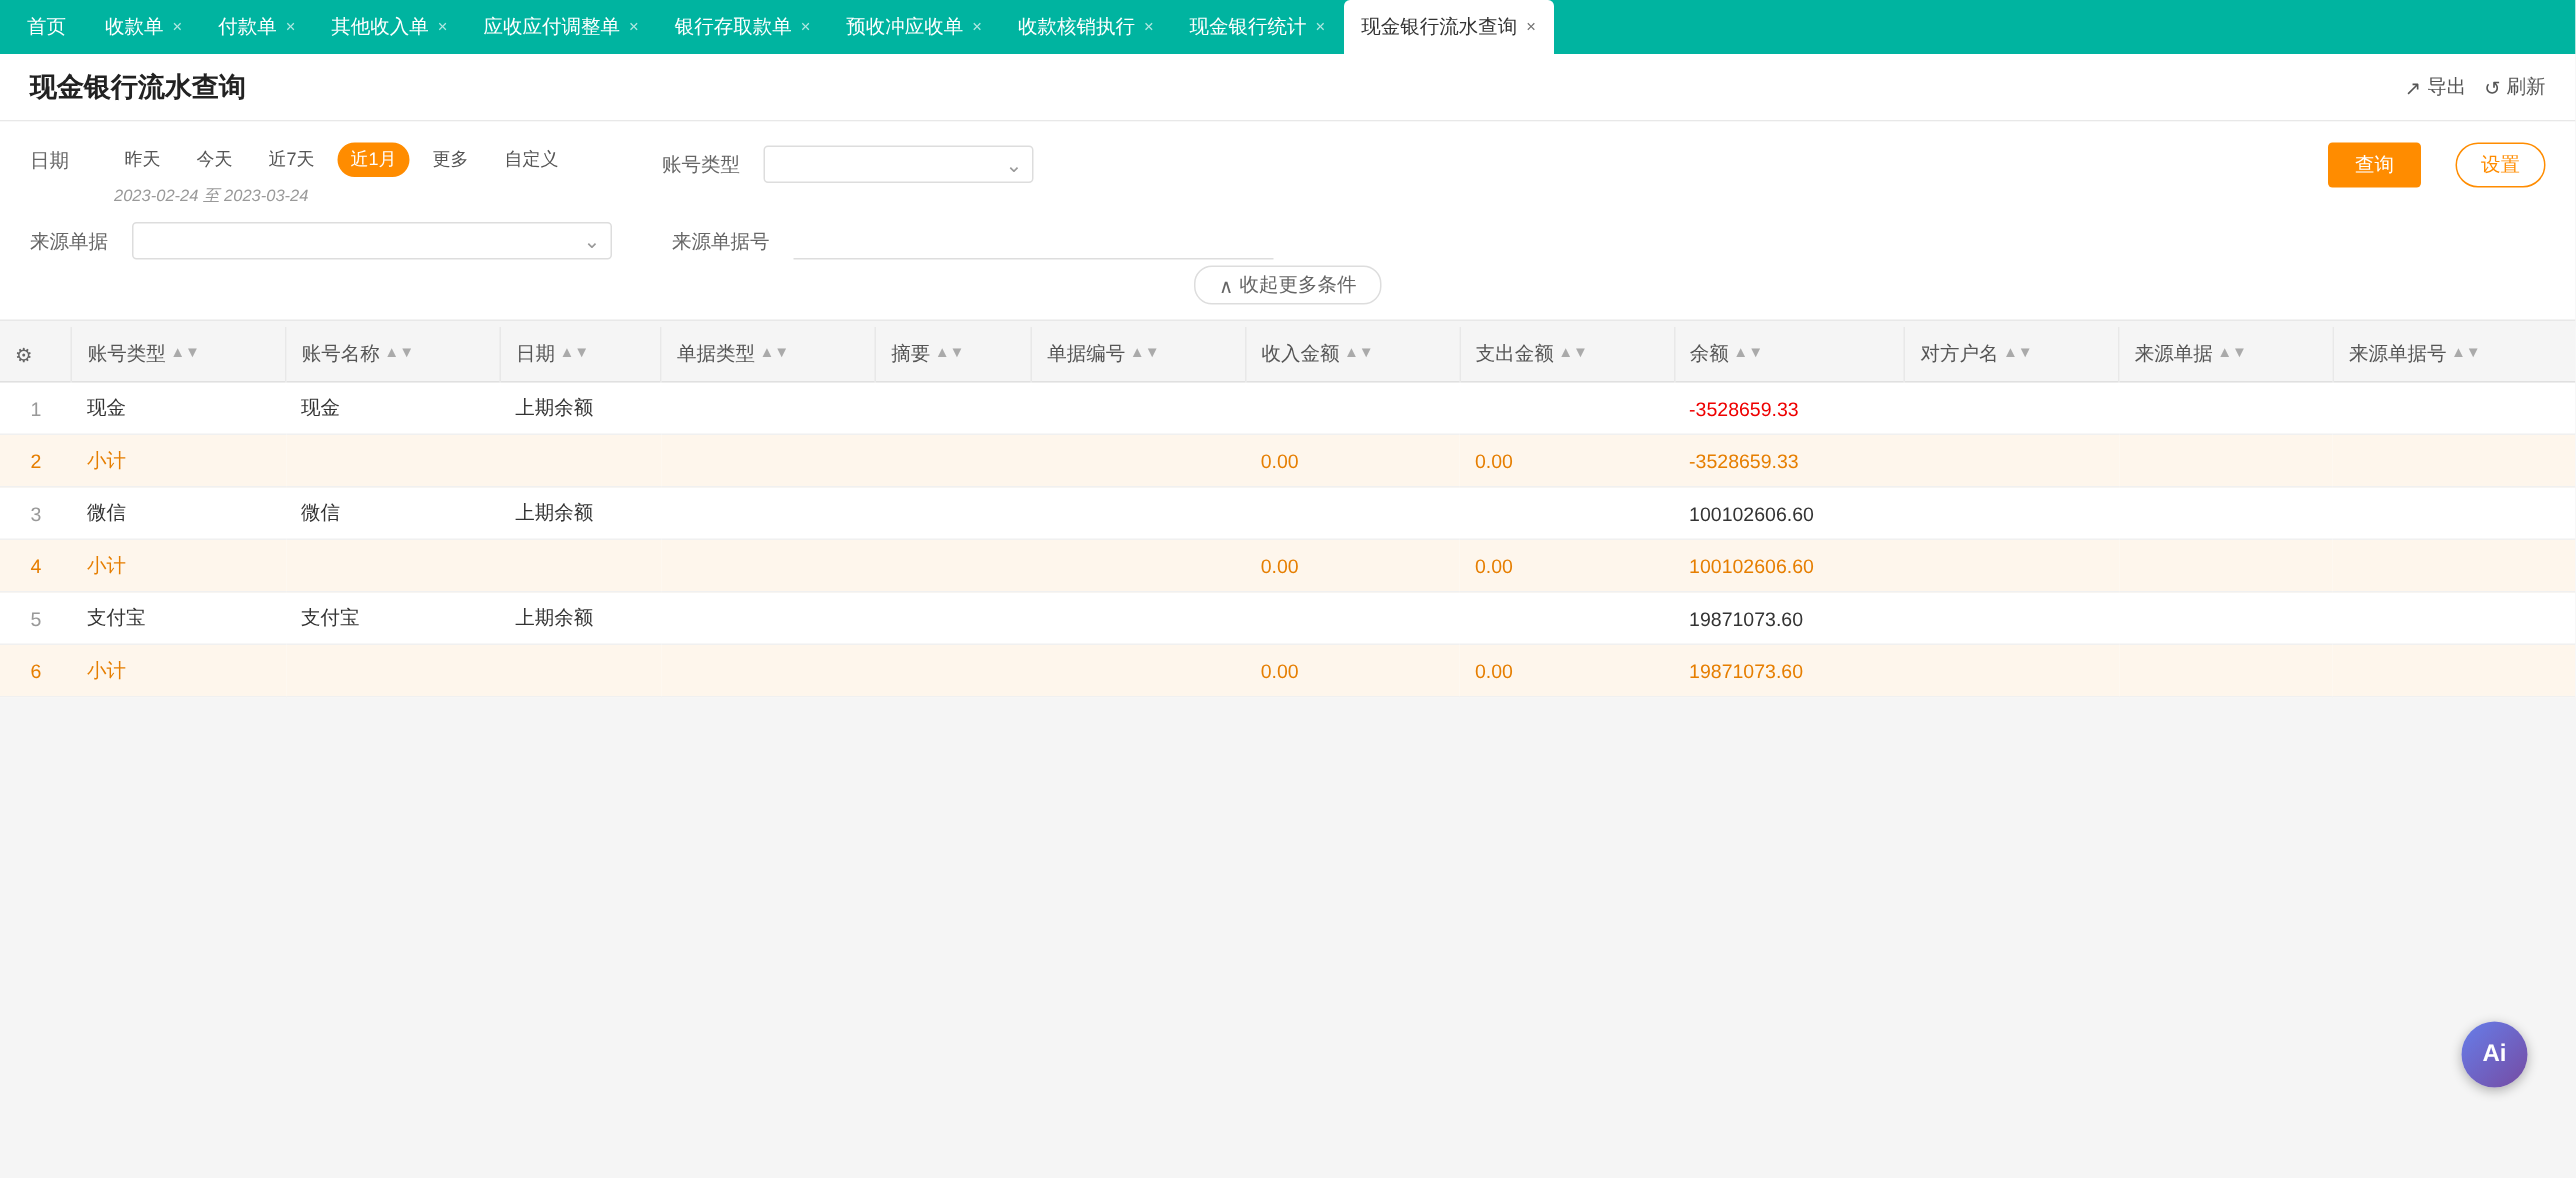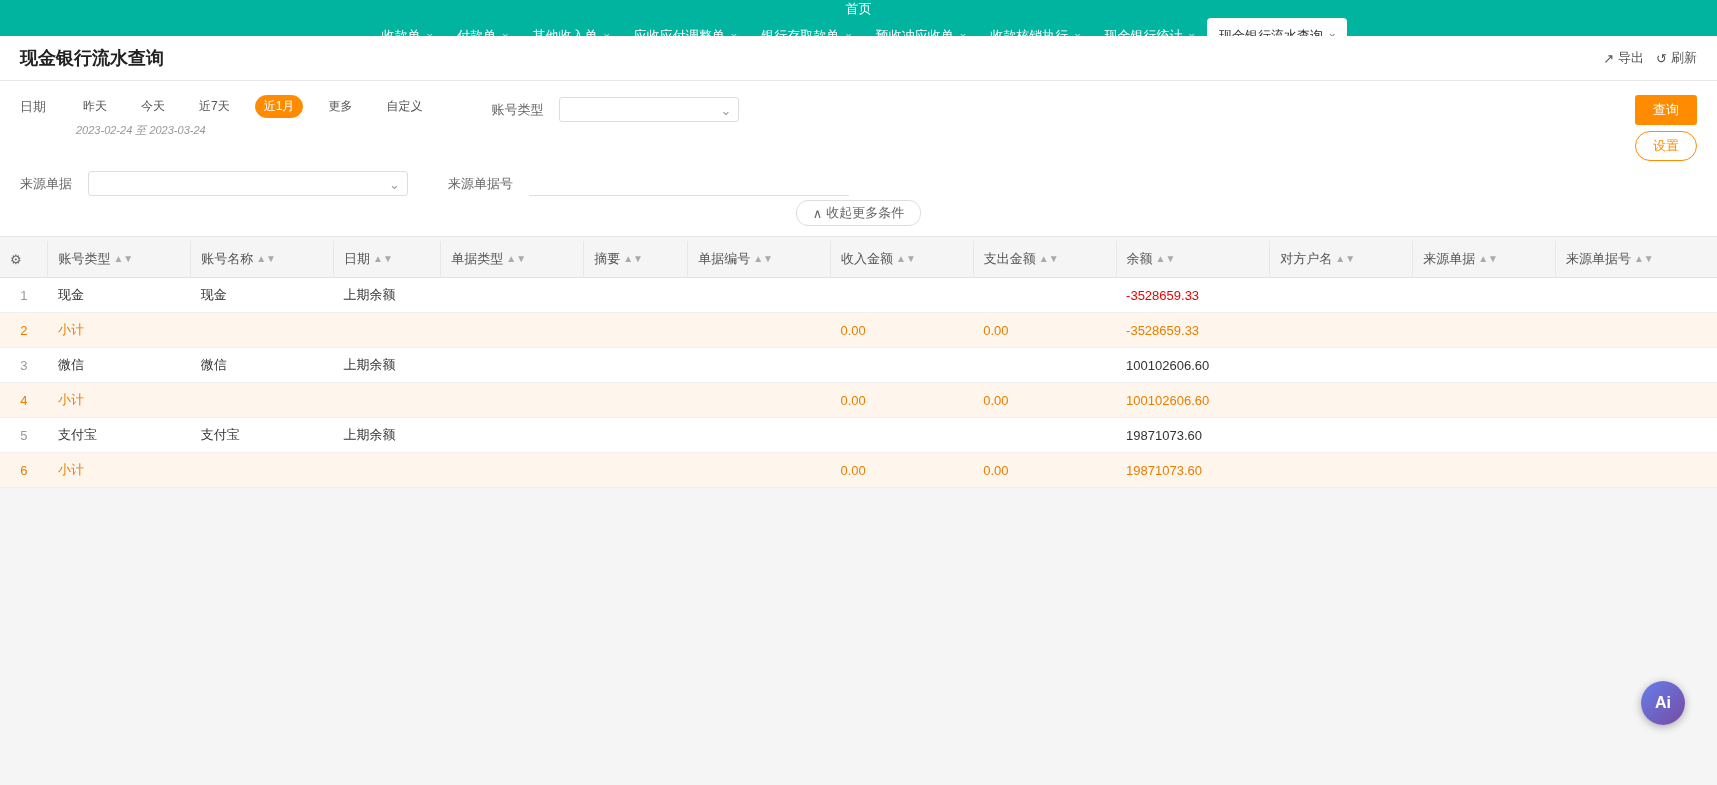--- a/index.html
+++ b/index.html
@@ -6,21 +6,20 @@
     body { background: #f5f5f5; color: #333; }
 
     
     .top-nav {
       background: #00b4a0;
       display: flex;
       align-items: center;
       height: 36px;
       padding: 0 4px;
       overflow: hidden;
-      flex-direction: column;
     }
     .nav-item {
       color: #fff;
       padding: 0 12px;
       height: 36px;
       display: flex;
       align-items: center;
       cursor: pointer;
       white-space: nowrap;
       font-size: 13px;
@@ -83,21 +82,21 @@
     }
     .filter-label {
       color: #666;
       min-width: 40px;
       margin-right: 8px;
       font-size: 13px;
     }
     .date-options {
       display: flex;
       align-items: flex-end;
-      gap: 16px;
+      gap: 6px;
     }
     .date-btn {
       padding: 2px 8px;
       border-radius: 12px;
       cursor: pointer;
       font-size: 12px;
       color: #555;
       border: 1px solid transparent;
     }
     .date-btn.active {
@@ -336,21 +335,21 @@
     <div style="display:flex; align-items:center; gap:8px; margin-left:60px; margin-top:2px;">
       <span class="filter-label">账号类型</span>
       <div class="select-wrapper">
         <select class="filter-select">
           <option value=""></option>
         </select>
       </div>
     </div>
 
 
-    <div style="margin-left:auto; display:flex; flex-direction:column; gap:6px;">
+    <div style="margin-left:auto; display:flex; flex-direction:row; gap:23px;">
       <button class="btn-query">查询</button>
       <button class="btn-settings">设置</button>
     </div>
   </div>
 
   <div class="source-row">
     <div class="source-item">
       <span class="filter-label">来源单据</span>
       <div class="select-wrapper">
         <select class="filter-select" style="min-width:320px;">

